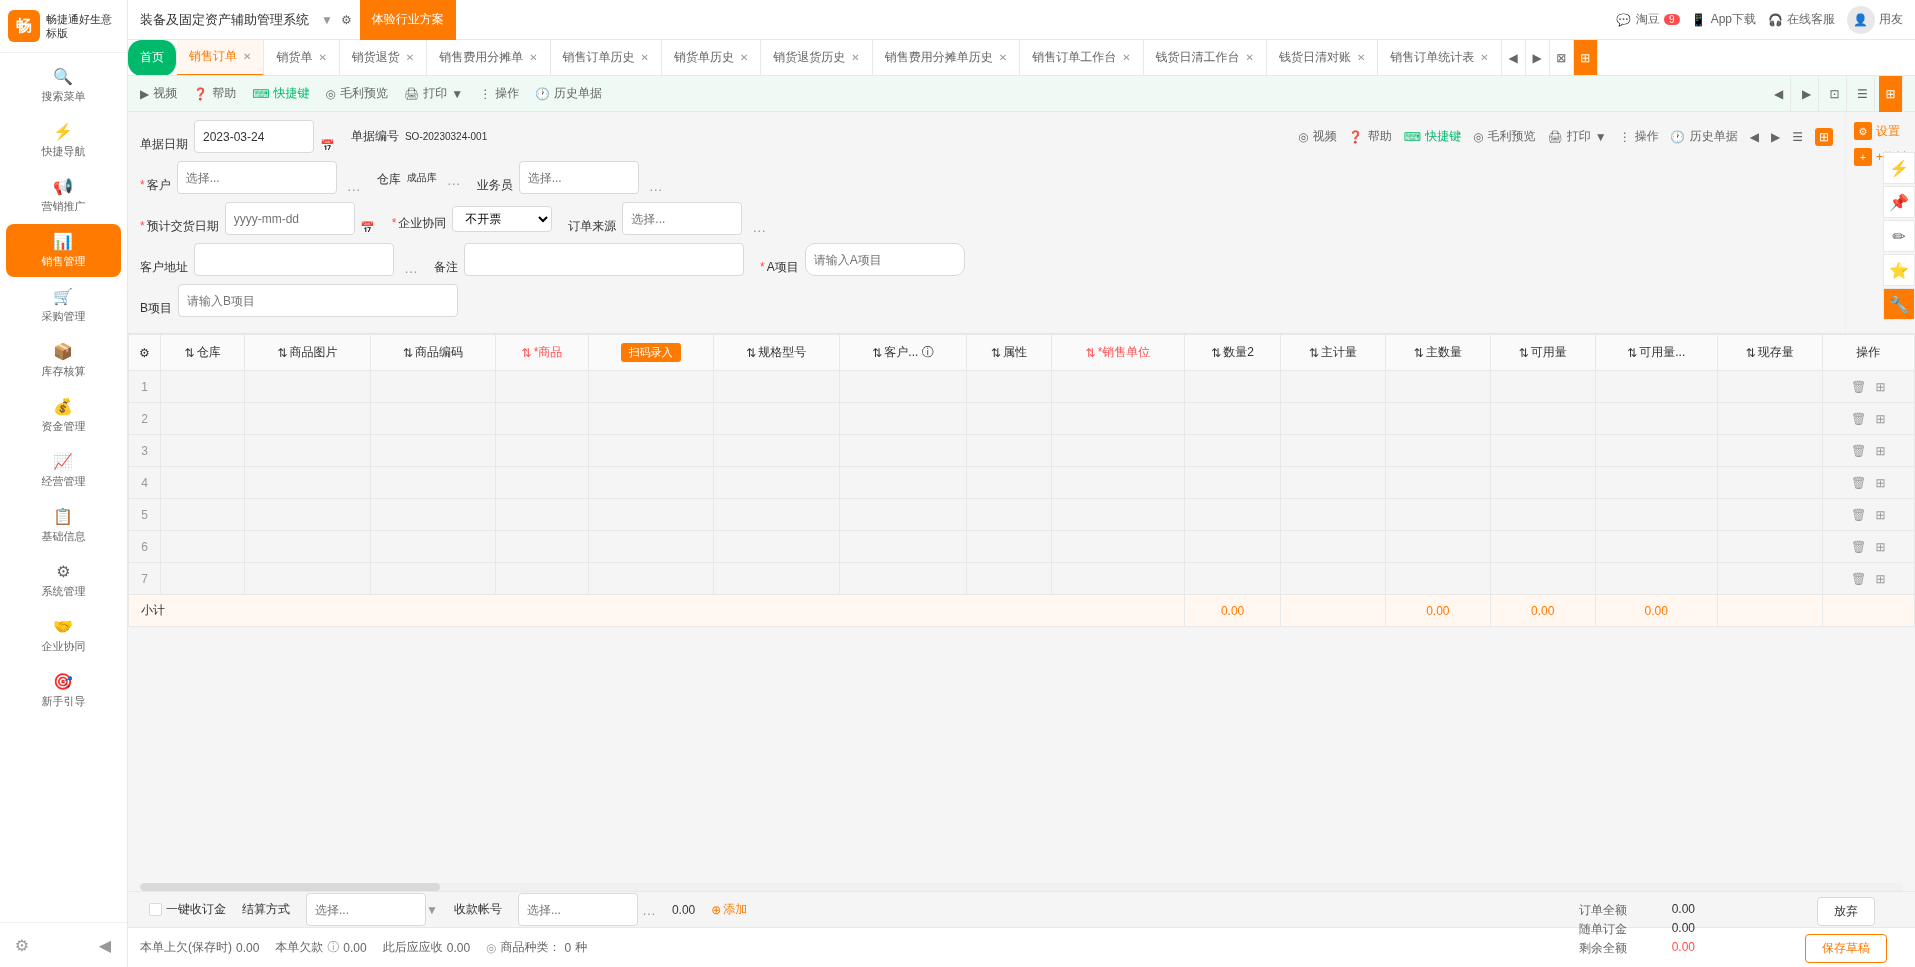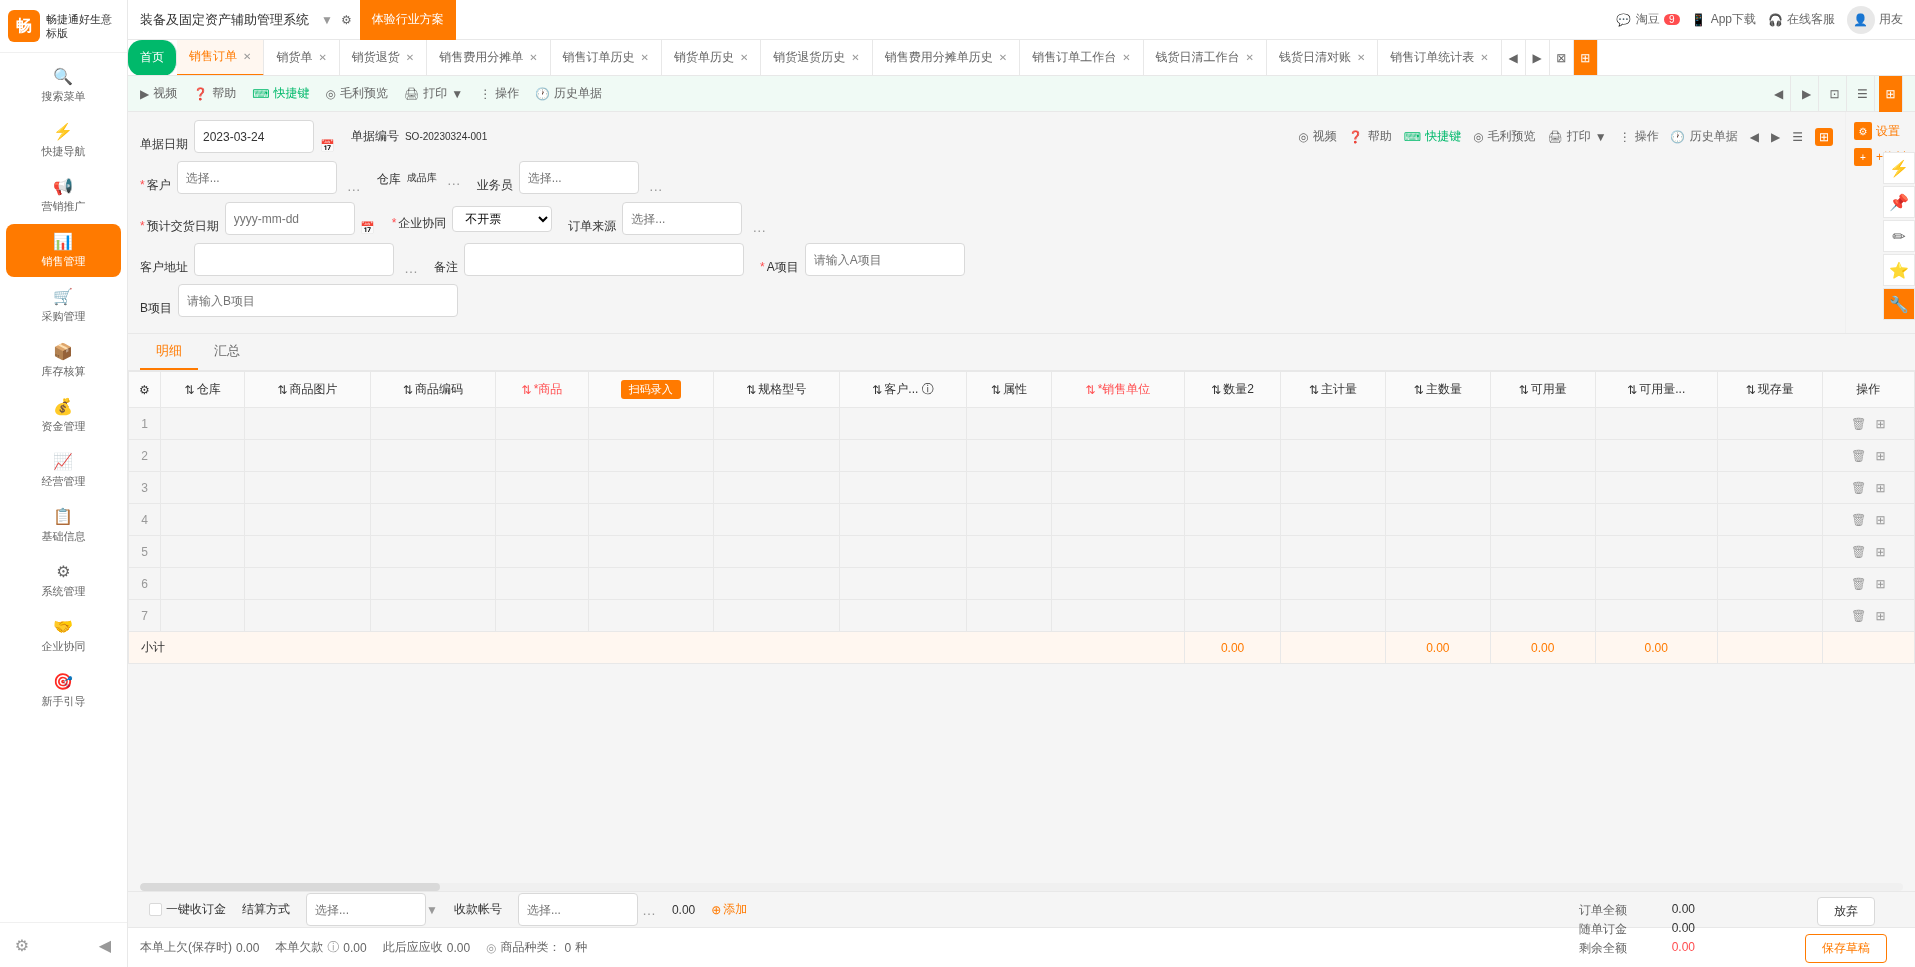--- a/index.html
+++ b/index.html
@@ -389,21 +389,21 @@
               <span class="form-label">客户地址</span>
               <input class="form-input" style="width: 200px;">
               <span class="form-ellipsis">…</span>
             </div>
             <div class="form-field">
               <span class="form-label">备注</span>
               <input class="form-input" style="width: 280px;">
             </div>
             <div class="form-field">
               <span class="form-label required">A项目</span>
-              <input class="form-input placeholder" style="width: 160px;" placeholder="请输入A项目">
+              <input class="form-input placeholder" style="width: 160px; border-radius: 10px;" placeholder="请输入A项目">
             </div>
           </div>
 
           <div class="form-row">
             <div class="form-field">
               <span class="form-label">B项目</span>
               <input class="form-input placeholder" style="width: 280px;" placeholder="请输入B项目">
             </div>
           </div>
         </div>
@@ -413,24 +413,20 @@
             <div class="ra-icon">⚙</div>
             <span>设置</span>
           </div>
           <div class="ra-btn">
             <div class="ra-icon">+</div>
             <span>+物料</span>
           </div>
         </div>
       </div>
 
-      <div class="content-tabs">
-        <div class="content-tab active">明细</div>
-        <div class="content-tab">汇总</div>
-      </div>
 
       <div class="table-wrapper">
         <table class="data-table">
           <thead>
             <tr>
               <th style="width:32px;">
                 <span>⚙</span>
               </th>
               <th>
                 <span class="th-sort"><span>⇅</span> 仓库</span>

